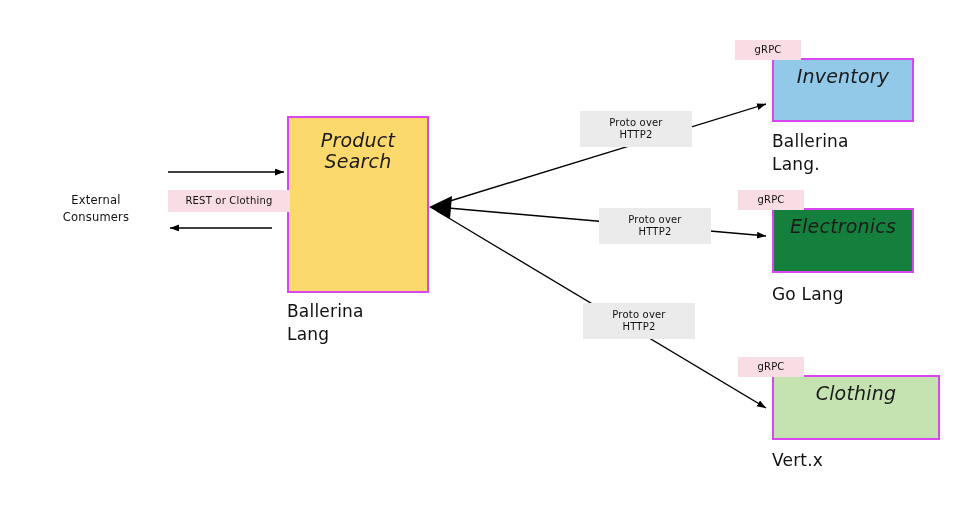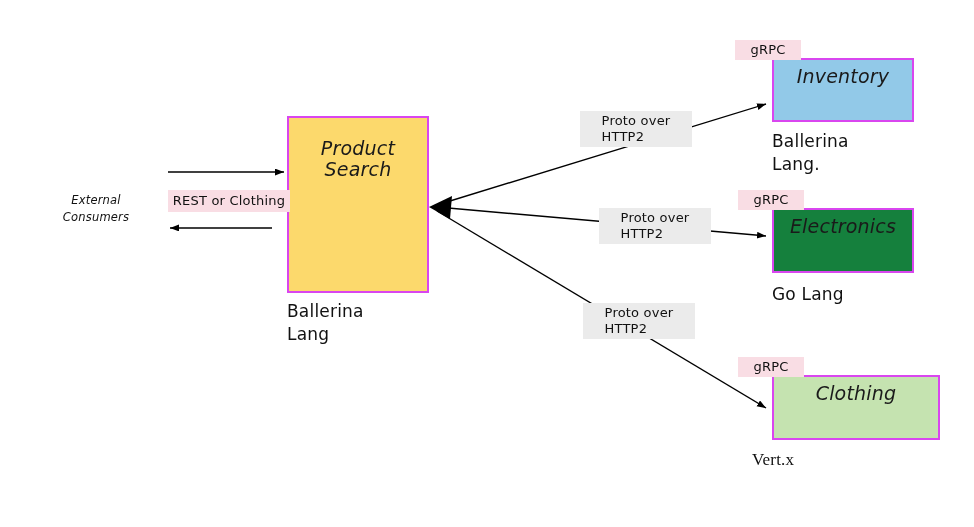--- a/index.html
+++ b/index.html
@@ -39,22 +39,21 @@
     font-style: italic;
   }
   .node .node-title {
     font-size: 19px;
     color: #1a1a1a;
     line-height: 1.1;
     letter-spacing: 0.2px;
     white-space: pre-line;
   }
   .node-main .node-title {
-    padding-top: 4px;
-    margin-top: 16px;
+    padding-top: 12px;
   }
   .node-svc .node-title {
     padding-top: 6px;
   }
 
   
   .caption {
     position: absolute;
     text-align: left;
     font-size: 17px;
@@ -66,29 +65,28 @@
 
   
   .actor-label {
     position: absolute;
     text-align: center;
     font-size: 11.5px;
     color: #111111;
     line-height: 1.45;
     white-space: pre-line;
     letter-spacing: 0.2px;
-    font-style: italic;
   }
 
   
   .edge-label {
     position: absolute;
     box-sizing: border-box;
-    text-align: left;
-    font-size: 13px;
+    text-align: center;
+    font-size: 10px;
     color: #111111;
     line-height: 1.25;
     white-space: pre-line;
     letter-spacing: 0.2px;
     display: flex;
     align-items: center;
     justify-content: center;
   }
   .edge-label.pink {
     background: #f9dde4;
@@ -154,21 +152,21 @@
 Lang.</div>
 
   <div class="node node-svc" style="left: 772px; top: 208px; width: 142px; height: 65px; background: #15803d;">
     <div class="node-title">Electronics</div>
   </div>
   <div class="caption" style="left: 772px; top: 283px; width: 142px;">Go Lang</div>
 
   <div class="node node-svc" style="left: 772px; top: 375px; width: 168px; height: 65px; background: #c5e3b0;">
     <div class="node-title">Clothing</div>
   </div>
-  <div class="caption" style="left: 752px; top: 449px; width: 142px; font-family: Liberation Serif, serif;">Vert.x</div>
+  <div class="caption" style="left: 772px; top: 449px; width: 142px;">Vert.x</div>
 
   <div class="edge-label pink" style="left: 168px; top: 190px; width: 122px; height: 22px;">REST or Clothing</div>
 
   <div class="edge-label grey" style="left: 580px; top: 111px; width: 112px; height: 36px;">Proto over
 HTTP2</div>
 
   <div class="edge-label grey" style="left: 599px; top: 208px; width: 112px; height: 36px;">Proto over
 HTTP2</div>
 
   <div class="edge-label grey" style="left: 583px; top: 303px; width: 112px; height: 36px;">Proto over

